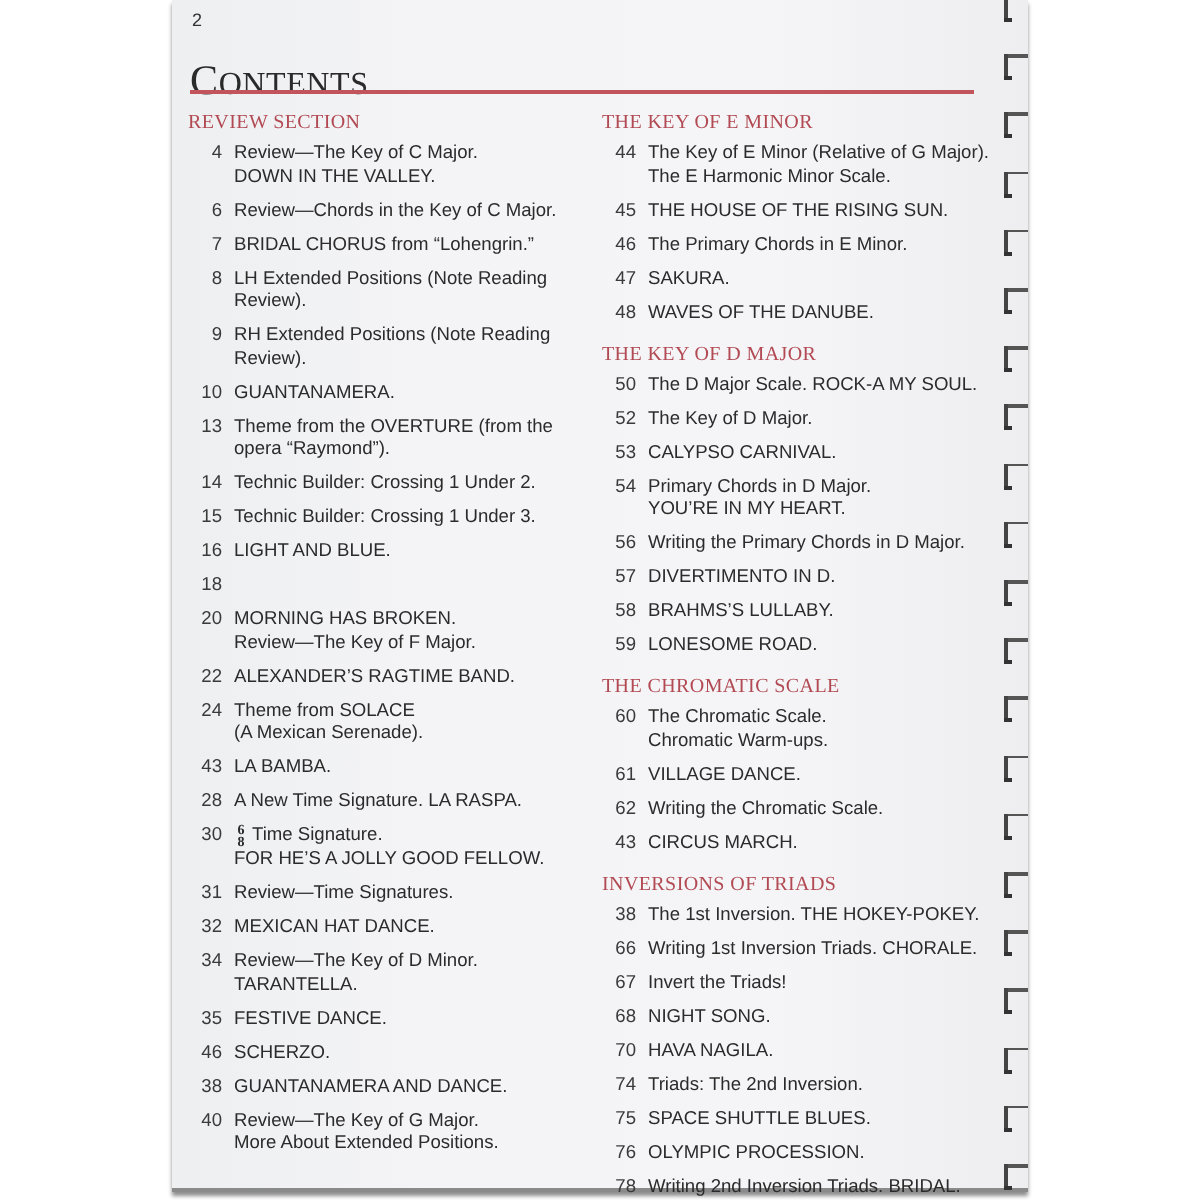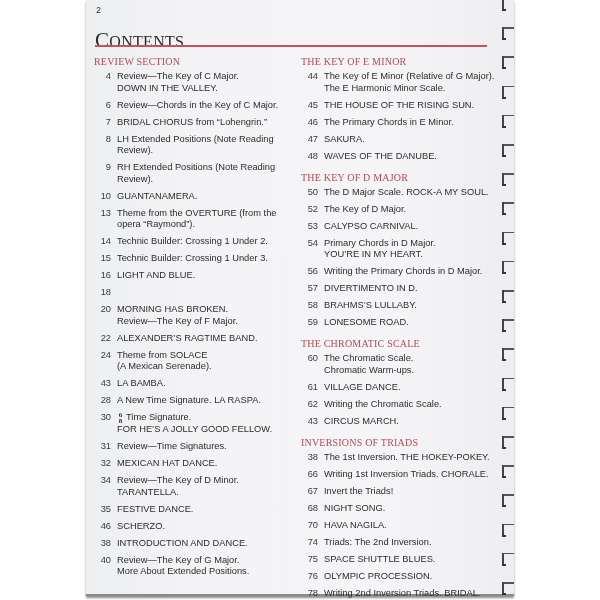--- a/index.html
+++ b/index.html
@@ -229,21 +229,21 @@
       </div>
       <div class="entry">
         <span class="num">46</span>
         <span class="text">
           <span class="line">SCHERZO.</span>
         </span>
       </div>
       <div class="entry">
         <span class="num">38</span>
         <span class="text">
-          <span class="line">INTRODUCTION AND DANCE.</span>
+          <span class="line">GUANTANAMERA AND DANCE.</span>
         </span>
       </div>
       <div class="entry">
         <span class="num">40</span>
         <span class="text">
           <span class="line">Review—The Key of G Major.</span>
           <span class="line">More About Extended Positions.</span>
         </span>
       </div>
     </div>

